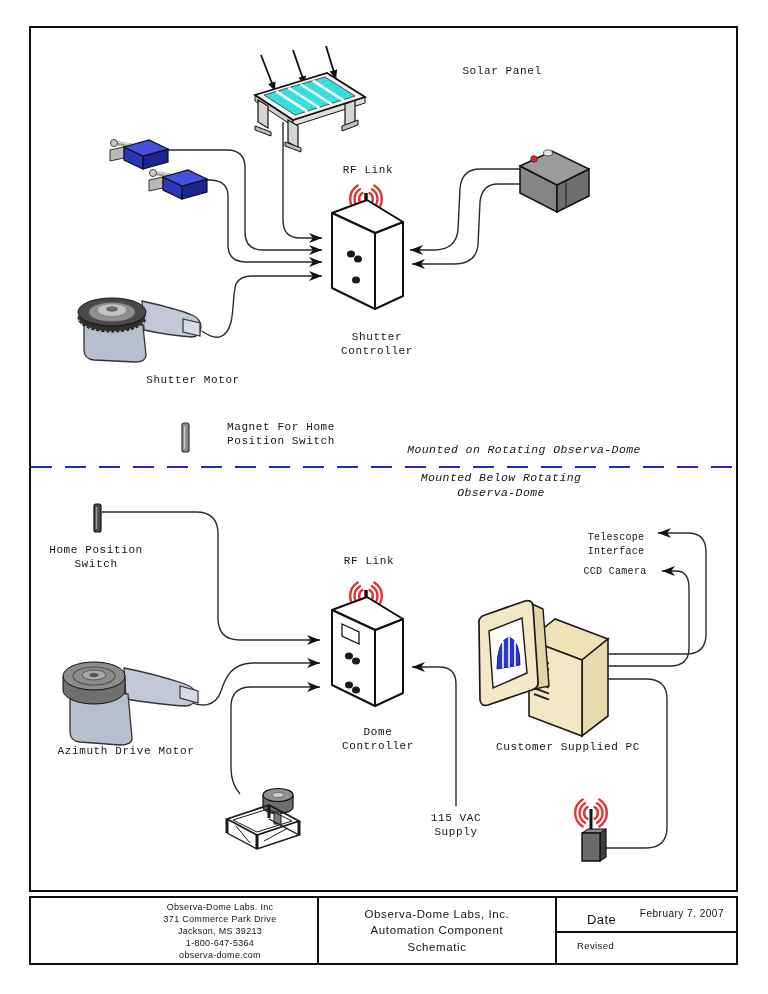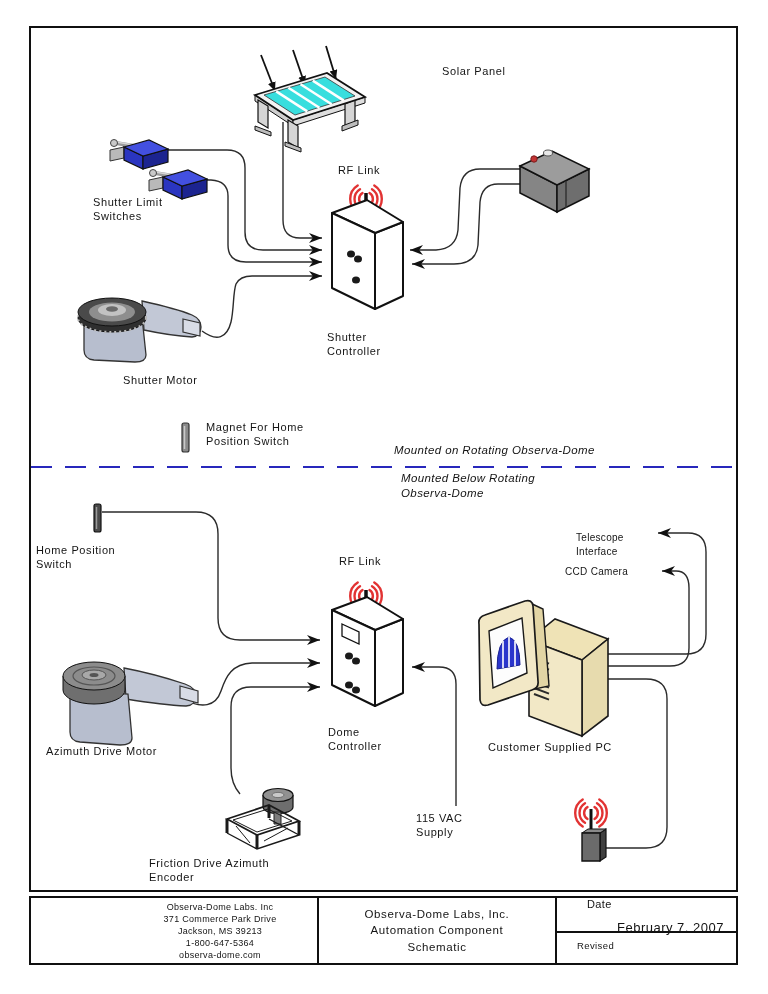--- a/index.html
+++ b/index.html
@@ -1,38 +1,38 @@
 <!DOCTYPE html>
 <html><head>
 <meta charset="utf-8">
 <style>
   html,body{margin:0;padding:0;background:#fff;}
   .page{position:relative;width:768px;height:994px;background:#ffffff;overflow:hidden;
         font-family:"Liberation Sans",sans-serif;color:#141414;}
   .border-main{position:absolute;left:29px;top:26px;width:709px;height:866px;
         border:2px solid #101010;box-sizing:border-box;}
   svg.art{position:absolute;left:0;top:0;}
-  .lbl{position:absolute;text-align:left;font-size:11px;letter-spacing:.6px;
-       line-height:1.3;white-space:pre-line;}
+  .lbl{position:absolute;text-align:center;font-size:11px;letter-spacing:.6px;
+       line-height:1.3;white-space:pre-line;font-family:Liberation Mono, monospace;}
   .lbl.sm{font-size:10px;letter-spacing:.3px;line-height:1.35;}
   .lbl.it{font-style:italic;font-size:11.5px;letter-spacing:.4px;}
   
   .tb{position:absolute;left:29px;top:896px;width:709px;height:69px;
       border:2px solid #101010;box-sizing:border-box;background:#fff;}
   .tb .cell-left{position:absolute;left:0;top:0;width:288px;height:100%;
       border-right:2px solid #101010;box-sizing:border-box;}
   .tb .cell-mid{position:absolute;left:288px;top:0;width:238px;height:100%;
       border-right:2px solid #101010;box-sizing:border-box;display:flex;
       align-items:center;justify-content:center;text-align:center;
       font-size:11.5px;letter-spacing:.6px;line-height:1.4;white-space:pre-line;}
   .tb .cell-right{position:absolute;left:526px;top:0;right:0;height:100%;}
   .tb .row-date{position:absolute;left:0;top:0;right:0;height:33px;
       border-bottom:2px solid #101010;}
-  .tb .date-label{position:absolute;left:9px;top:0;font-size:11px;letter-spacing:.4px;padding-left:21px;}
-  .tb .date-value{position:absolute;right:12px;top:10px;font-size:13px;letter-spacing:.5px;margin-top:12px;}
+  .tb .date-label{position:absolute;left:9px;top:14px;font-size:13px;letter-spacing:.4px;padding-left:21px;}
+  .tb .date-value{position:absolute;right:12px;top:10px;font-size:10px;letter-spacing:.5px;}
   .tb .revised-label{position:absolute;left:20px;top:42px;font-size:9.5px;letter-spacing:.4px;}
   .tb .addr{position:absolute;left:96px;top:4px;width:186px;text-align:center;
       font-size:9px;line-height:1.32;letter-spacing:.3px;white-space:pre-line;}
 </style>
 </head>
 <body>
 
 <div class="page">
   <div class="border-main"></div>
 
@@ -239,22 +239,20 @@
         <path d="M34,8 Q33,26 33,50" stroke-width="1"></path>
         <path d="M34,8 Q39,26 39,50" stroke-width="1"></path>
         <path d="M34,8 Q45,24 45,50" stroke-width="1"></path>
         <path d="M34,8 Q52,22 53,50" stroke-width="1"></path>
         <line x1="4" y1="50" x2="66" y2="50" stroke-width="2"></line>
       </g>
     </g>
   </svg>
 
   <div class="lbl" style="left:442px;top:64px;width:120px">Solar Panel</div>
-  <div class="lbl" style="left:93px;top:195px;width:120px">Shutter Limit
-Switches</div>
   <div class="lbl" style="left:338px;top:163px;width:60px">RF Link</div>
   <div class="lbl" style="left:327px;top:330px;width:100px">Shutter
 Controller</div>
   <div class="lbl" style="left:123px;top:373px;width:140px">Shutter Motor</div>
   <div class="lbl it" style="left:394px;top:443px;width:260px">Mounted on Rotating Observa-Dome</div>
   <div class="lbl" style="left:206px;top:420px;width:150px">Magnet For Home
 Position Switch</div>
   <div class="lbl it" style="left:401px;top:471px;width:200px">Mounted Below Rotating
 Observa-Dome</div>
   <div class="lbl" style="left:36px;top:543px;width:120px">Home Position
@@ -262,22 +260,20 @@
   <div class="lbl" style="left:339px;top:554px;width:60px">RF Link</div>
   <div class="lbl sm" style="left:576px;top:531px;width:80px">Telescope
 Interface</div>
   <div class="lbl sm" style="left:565px;top:565px;width:100px">CCD Camera</div>
   <div class="lbl" style="left:328px;top:725px;width:100px">Dome
 Controller</div>
   <div class="lbl" style="left:46px;top:744px;width:160px">Azimuth Drive Motor</div>
   <div class="lbl" style="left:488px;top:740px;width:160px">Customer Supplied PC</div>
   <div class="lbl" style="left:416px;top:811px;width:80px">115 VAC
 Supply</div>
-  <div class="lbl" style="left:149px;top:856px;width:160px">Friction Drive Azimuth
-Encoder</div>
 
   <div class="tb">
     <div class="cell-left">
       <div class="addr">Observa-Dome Labs. Inc
 371 Commerce Park Drive
 Jackson, MS 39213
 1-800-647-5364
 observa-dome.com</div>
     </div>
     <div class="cell-mid">Observa-Dome Labs, Inc.

